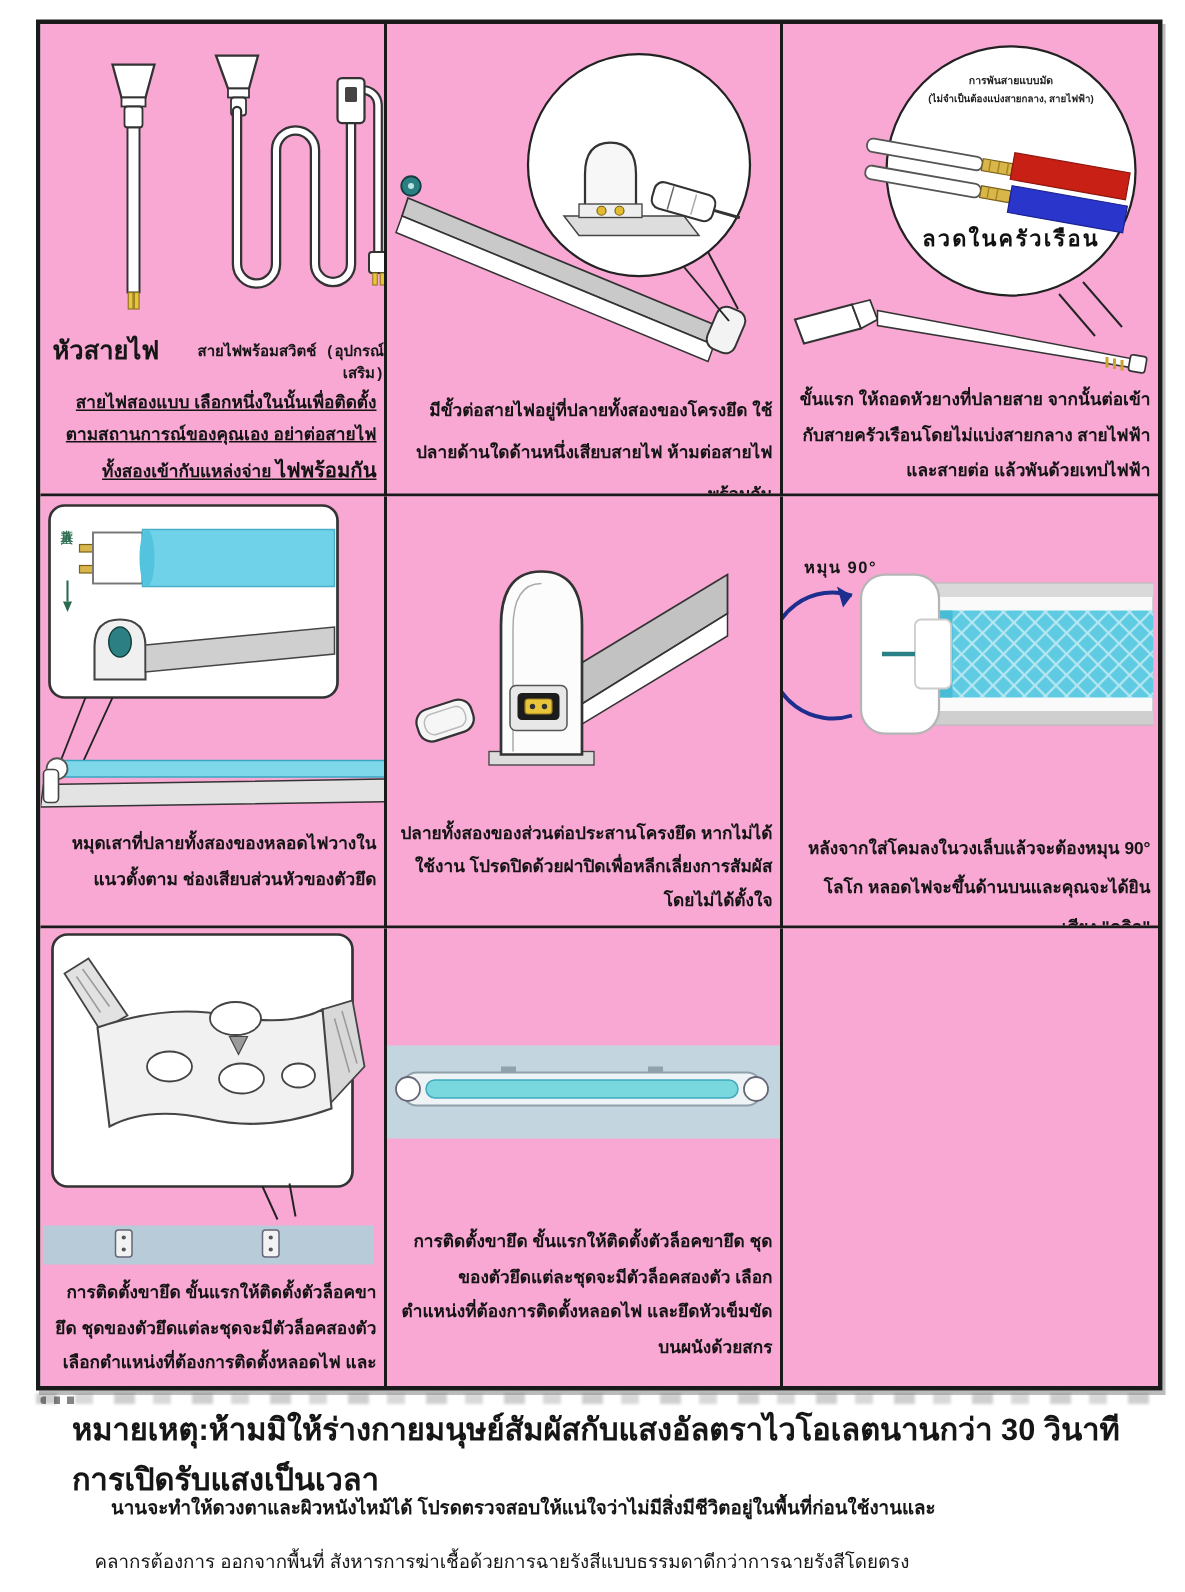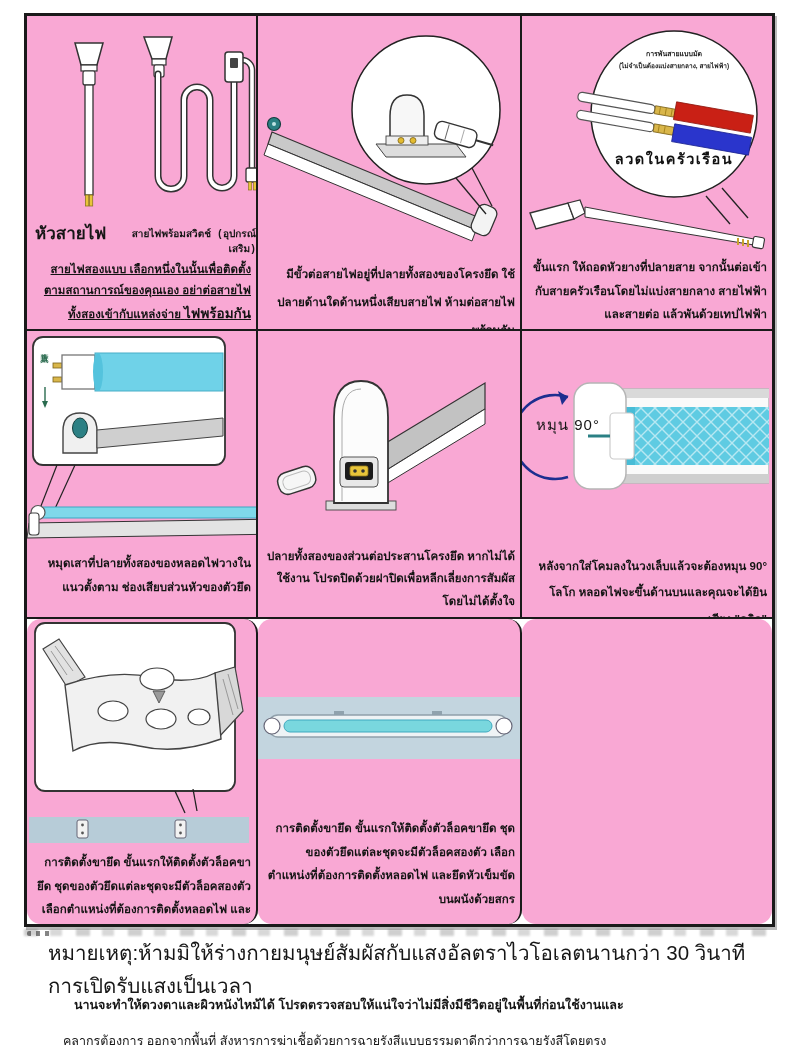--- a/index.html
+++ b/index.html
@@ -11,35 +11,35 @@
     position:absolute; left:24px; top:13px;
     display:grid;
     grid-template-columns:231px 264px 250px;
     grid-template-rows:315px 288px 305px;
     border:3px solid #1a1a1a;
     box-shadow:2px 3px 0 rgba(120,120,120,.5);
     background:#fff;
   }
   .cell { position:relative; border-right:2px solid #1a1a1a; border-bottom:2px solid #1a1a1a; overflow:hidden; background:#f9a8d4;text-align:right; }
   .cell.lc { border-right:none; }
-  .cell.lr { border-bottom:none;border-radius:14px; }
+  .cell.lr { border-bottom:none; }
   .art { position:absolute; left:0; top:0; }
   .cap { position:absolute; left:5px; right:5px; font-weight:600; color:#141414; }
   .cap b { font-size:13.5px; }
   .lbl-main { position:absolute; font-weight:700; font-size:17px; }
   .lbl-sub  { position:absolute; font-weight:600; font-size:10px; }
-  .lbl-rotate { position:absolute; font-weight:400; font-size:15px; letter-spacing:1px;margin-top:44px; }
+  .lbl-rotate { position:absolute; font-weight:700; font-size:11px; letter-spacing:1px; }
   .smudge {
     position:absolute; left:24px; top:929px; width:747px; height:7px; opacity:.28;
     background:repeating-linear-gradient(90deg,#555 0 14px, transparent 14px 26px, #777 26px 38px, transparent 38px 52px);
     filter:blur(1px);
   }
   .smudge-dark { position:absolute; left:27px; top:931px; width:26px; height:5px; opacity:.6;
     background:repeating-linear-gradient(90deg,#333 0 4px, transparent 4px 9px); border-radius:2px; }
-  .note-main { position:absolute; left:48px; top:936px; width:720px; font-size:20.5px; font-weight:400; }
+  .note-main { position:absolute; left:48px; top:936px; width:720px; font-size:20.5px; font-weight:700; }
   .note-sub1 { position:absolute; left:74px; top:995px; width:700px; font-size:12.5px; font-weight:700; }
   .note-sub2 { position:absolute; left:63px; top:1031px; width:700px; font-size:12.5px; font-weight:500; }
   svg text { font-family:"Liberation Sans", sans-serif; }
 </style>
 </head>
 <body>
 
 <div class="page">
 
   <div class="grid">

